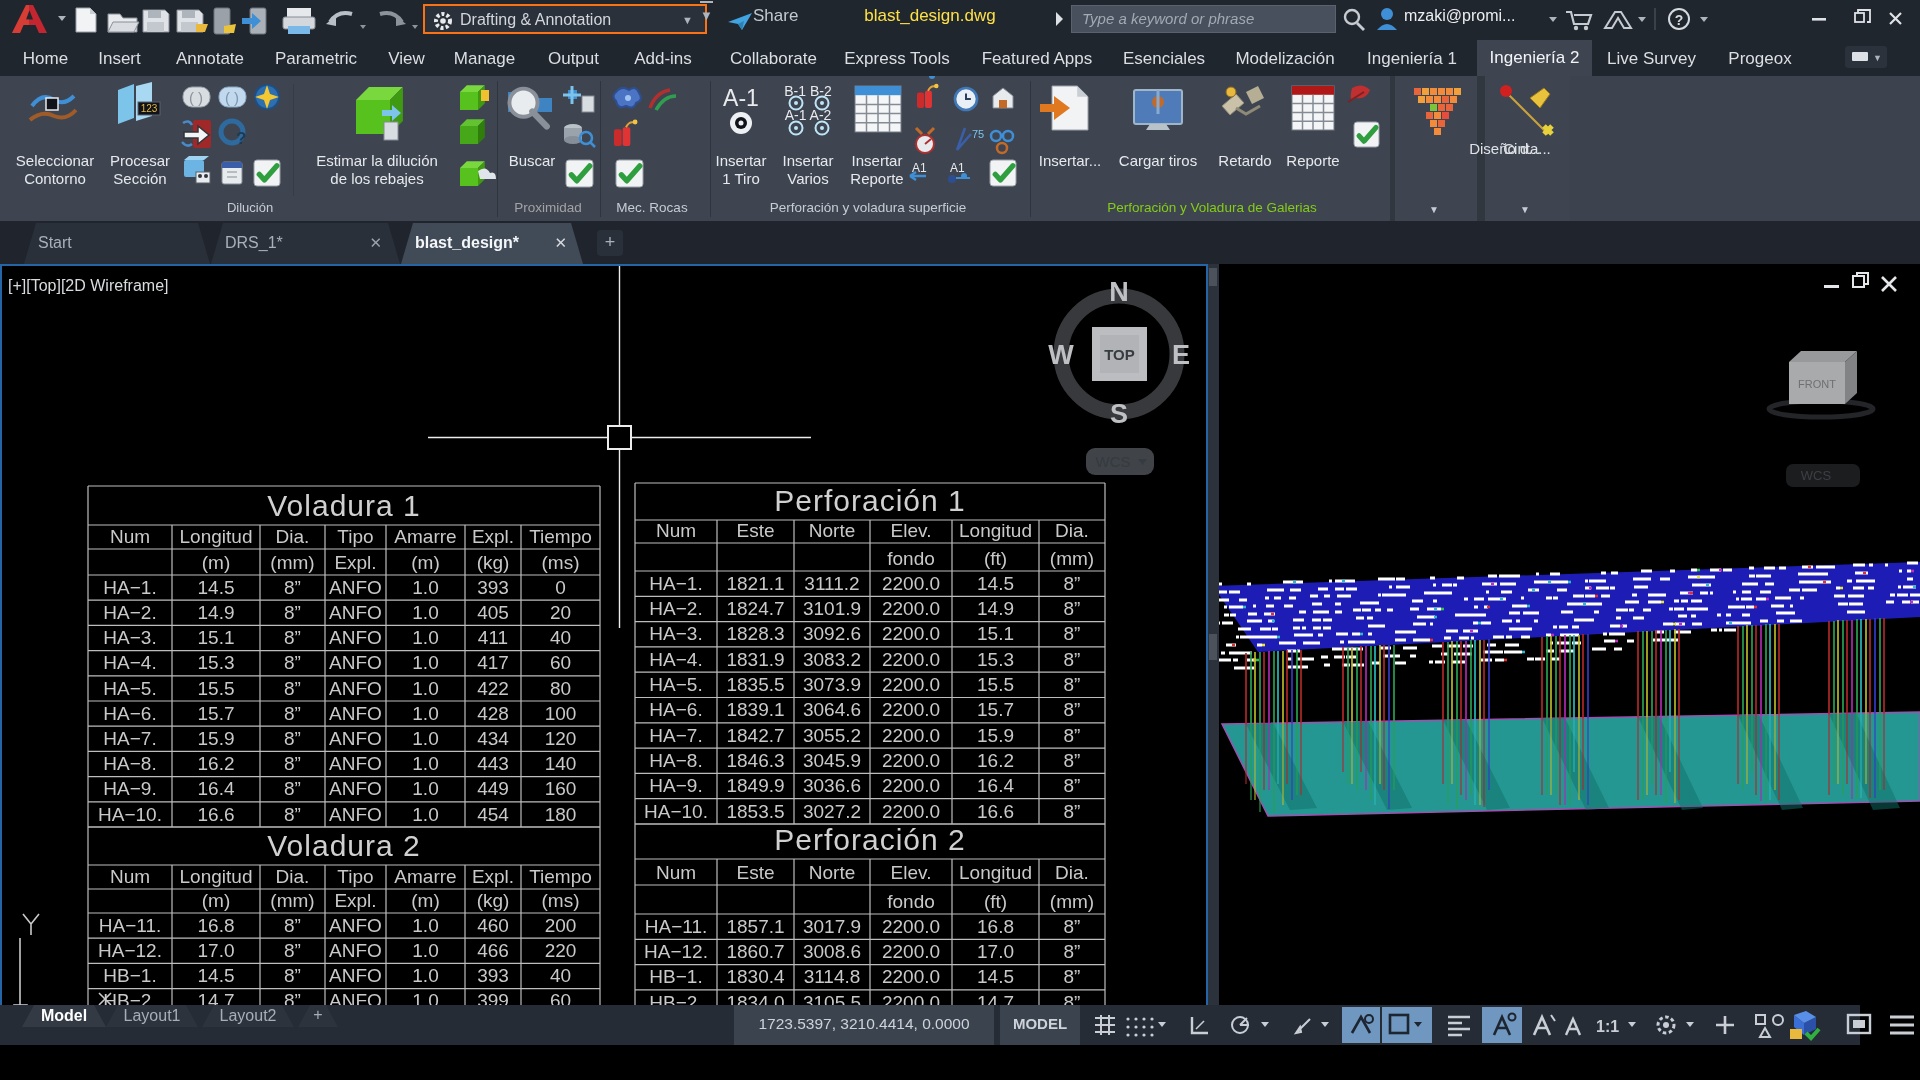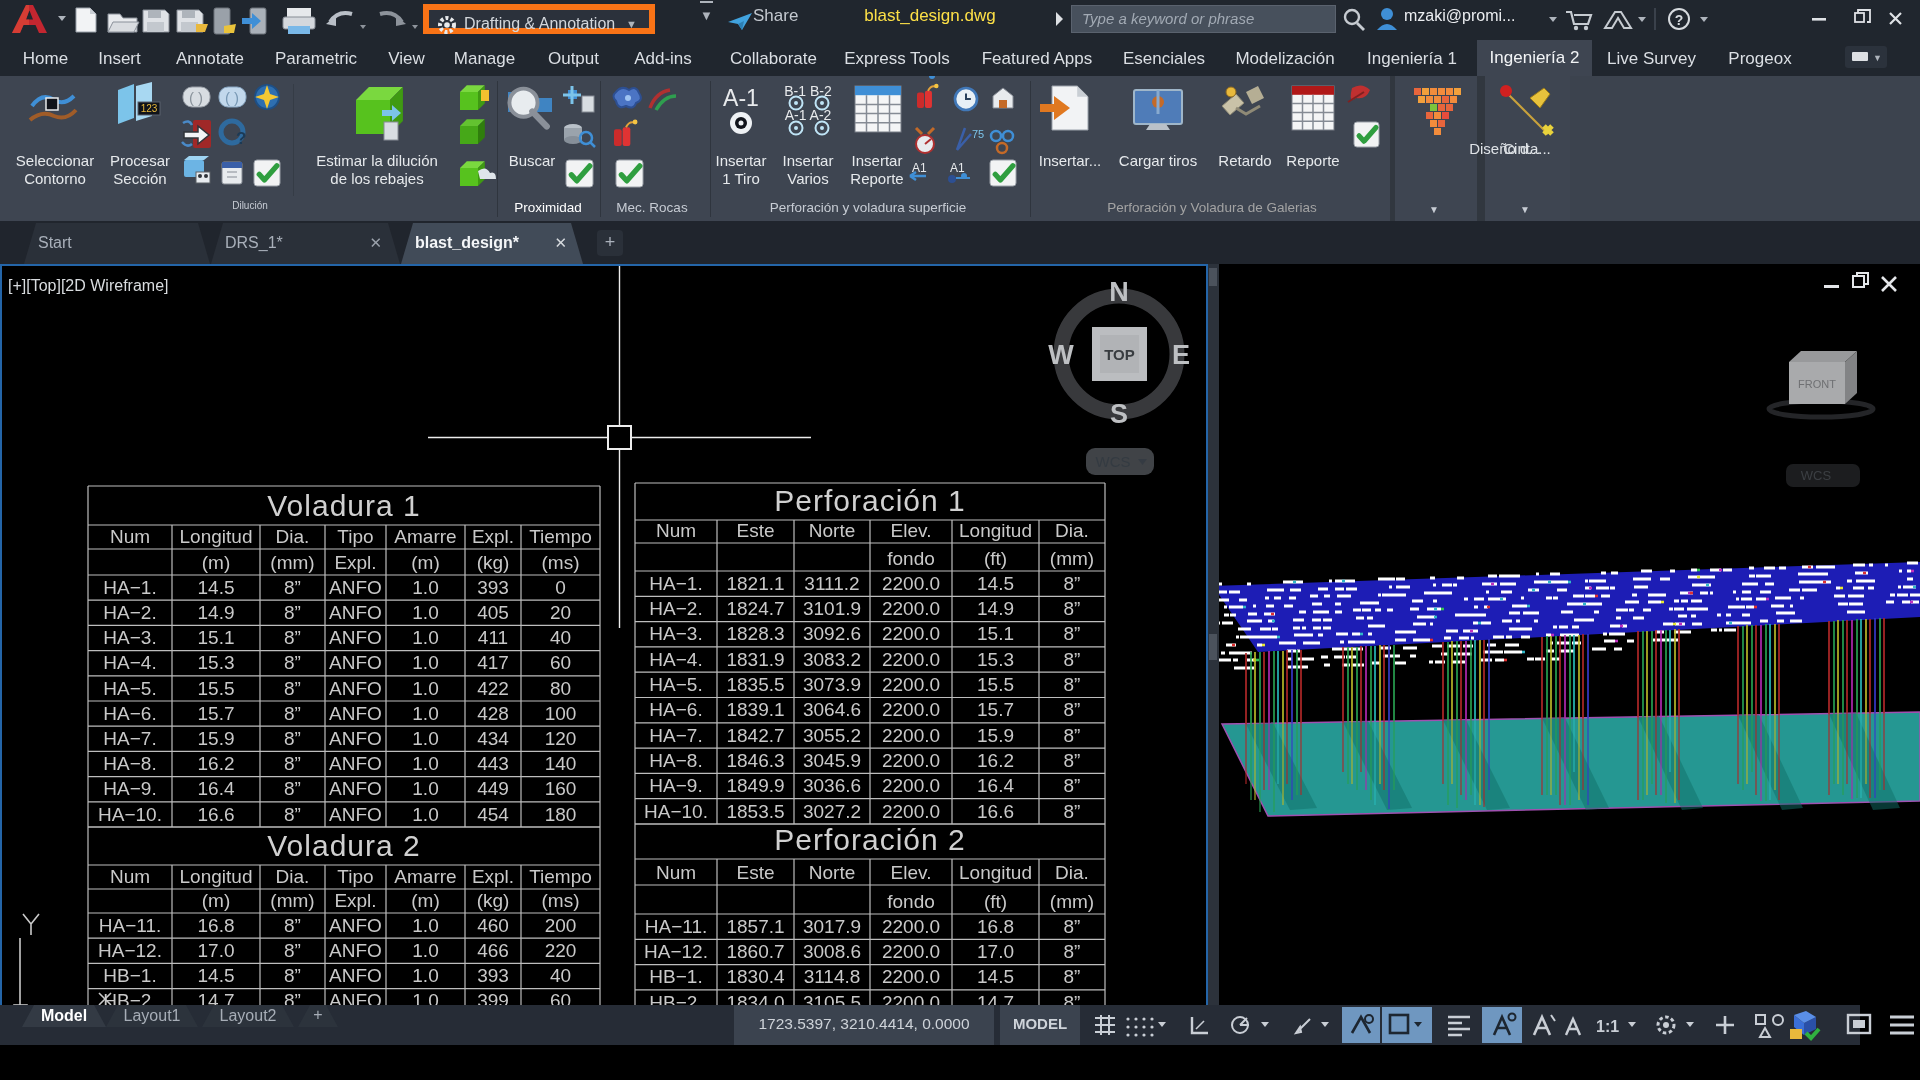--- a/index.html
+++ b/index.html
@@ -61,21 +61,21 @@
         <path d="M1638 17 l8 0 l-4 5 z" fill="#aeb4bc"></path>
         <line x1="1655" y1="8" x2="1655" y2="30" stroke="#3a414b" stroke-width="2"></line>
         <circle cx="1679" cy="19" r="10" fill="none" stroke="#d6dade" stroke-width="2"></circle>
         <text x="1679" y="25" font-size="14" font-weight="bold" fill="#d6dade" text-anchor="middle" font-family="Liberation Sans">?</text>
         <path d="M1700 17 l8 0 l-4 5 z" fill="#aeb4bc"></path>
         <rect x="1812" y="18" width="14" height="2.6" fill="#dfe2e6"></rect>
         <rect x="1855" y="13" width="9" height="9" fill="none" stroke="#dfe2e6" stroke-width="1.8"></rect>
         <path d="M1858 13 v-3 h12 v12 h-3" fill="none" stroke="#dfe2e6" stroke-width="1.8"></path>
         <path d="M1890 13 l11 11 M1901 13 l-11 11" stroke="#dfe2e6" stroke-width="2.2"></path>
       </svg>
-      <div class="abs" style="left:423px;top:4px;width:232px;height:30px;background:#2b313b;border:6px solid #f97316;color:#d3d7dc;font-size:16px;line-height:28px;padding-left:35px"><svg style="position:absolute;left:6px;top:3px" width="24" height="24">
+      <div class="abs" style="left:423px;top:4px;width:284px;height:30px;background:#2b313b;border:2px solid #f97316;color:#d3d7dc;font-size:16px;line-height:28px;padding-left:35px"><svg style="position:absolute;left:6px;top:3px" width="24" height="24">
           <circle cx="12" cy="12" r="7" fill="none" stroke="#e8eaec" stroke-width="4" stroke-dasharray="3 2.2"></circle>
           <circle cx="12" cy="12" r="2.8" fill="#e8eaec"></circle>
         </svg>Drafting &amp; Annotation<span style="position:absolute;right:12px;top:0;color:#aeb4bc;font-size:11px">▼</span></div>
       <div class="abs" style="left:700px;top:8px;color:#aeb4bc;font-size:13px">▼<div style="position:absolute;left:0;top:-7px;width:13px;height:2px;background:#aeb4bc"></div></div>
       <div class="abs" style="left:753px;top:6px;color:#c3c8cf;font-size:17px">Share</div>
       <div class="abs" style="left:830px;top:6px;width:200px;text-align:center;color:#fde047;font-size:17px">blast_design.dwg</div>
       <div class="abs" style="left:1071px;top:5px;width:265px;height:28px;background:#47505c;border:1px solid #5a626e;color:#a2aab4;font-size:15px;font-style:italic;line-height:26px;padding-left:10px">Type a keyword or phrase</div>
       <div class="abs" style="left:1404px;top:7px;color:#eceef1;font-size:16px">mzaki@promi...</div>
     </div>
     <div class="abs" style="left:0;top:38px;width:1920px;height:38px">
@@ -103,25 +103,25 @@
     </div>
     <div id="ribbon" class="abs">
       <div class="abs" style="left:1570px;top:0;width:350px;height:145px;background:#3c434e"></div>
       <div class="abs" style="left:1477px;top:0;width:8px;height:145px;background:#31373f"></div>
       <div class="abs" style="left:1390px;top:0;width:5px;height:145px;background:#31373f"></div>
       <div class="rsep" style="left:497px"></div>
       <div class="rsep" style="left:600px"></div>
       <div class="rsep" style="left:710px"></div>
       <div class="rsep" style="left:1030px"></div>
       <div class="abs" style="left:293px;top:8px;width:1px;height:112px;background:#353c46"></div>
-      <div class="abs" style="left:190px;top:124px;width:120px;text-align:center;color:#c7ccd4;font-size:10px">Dilución</div>
-      <div class="abs" style="left:498px;top:124px;width:100px;text-align:center;color:#ffffff;font-size:13.5px">Proximidad</div>
+      <div class="abs" style="left:190px;top:124px;width:120px;text-align:center;color:#c7ccd4;font-size:13px">Dilución</div>
+      <div class="abs" style="left:498px;top:124px;width:100px;text-align:center;color:#a3a3a3;font-size:13.5px">Proximidad</div>
       <div class="abs" style="left:602px;top:124px;width:100px;text-align:center;color:#c7ccd4;font-size:13.5px">Mec. Rocas</div>
       <div class="abs" style="left:718px;top:124px;width:300px;text-align:center;color:#c7ccd4;font-size:13.5px">Perforación y voladura superficie</div>
-      <div class="abs" style="left:1052px;top:124px;width:320px;text-align:center;color:#a3a3a3;font-size:13.5px">Perforación y Voladura de Galerias</div>
+      <div class="abs" style="left:1052px;top:124px;width:320px;text-align:center;color:#84cc16;font-size:13.5px">Perforación y Voladura de Galerias</div>
       <div class="btxt" style="left:-35px;top:76px;width:180px">Seleccionar<br>Contorno</div>
       <div class="btxt" style="left:50px;top:76px;width:180px">Procesar<br>Sección</div>
       <div class="btxt" style="left:287px;top:76px;width:180px">Estimar la dilución<br>de los rebajes</div>
       <div class="btxt" style="left:442px;top:76px;width:180px">Buscar</div>
       <div class="btxt" style="left:651px;top:76px;width:180px">Insertar<br>1 Tiro</div>
       <div class="btxt" style="left:718px;top:76px;width:180px">Insertar<br>Varios</div>
       <div class="btxt" style="left:787px;top:76px;width:180px">Insertar<br>Reporte</div>
       <div class="btxt" style="left:980px;top:76px;width:180px">Insertar...</div>
       <div class="btxt" style="left:1068px;top:76px;width:180px">Cargar tiros</div>
       <div class="btxt" style="left:1155px;top:76px;width:180px">Retardo</div>

